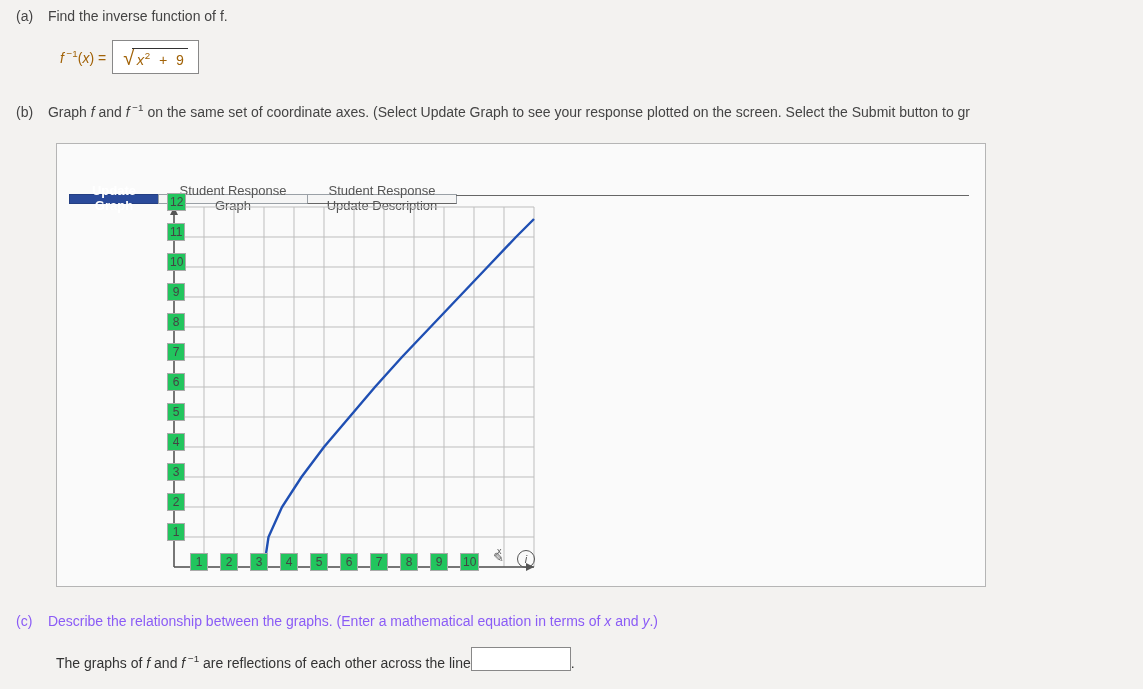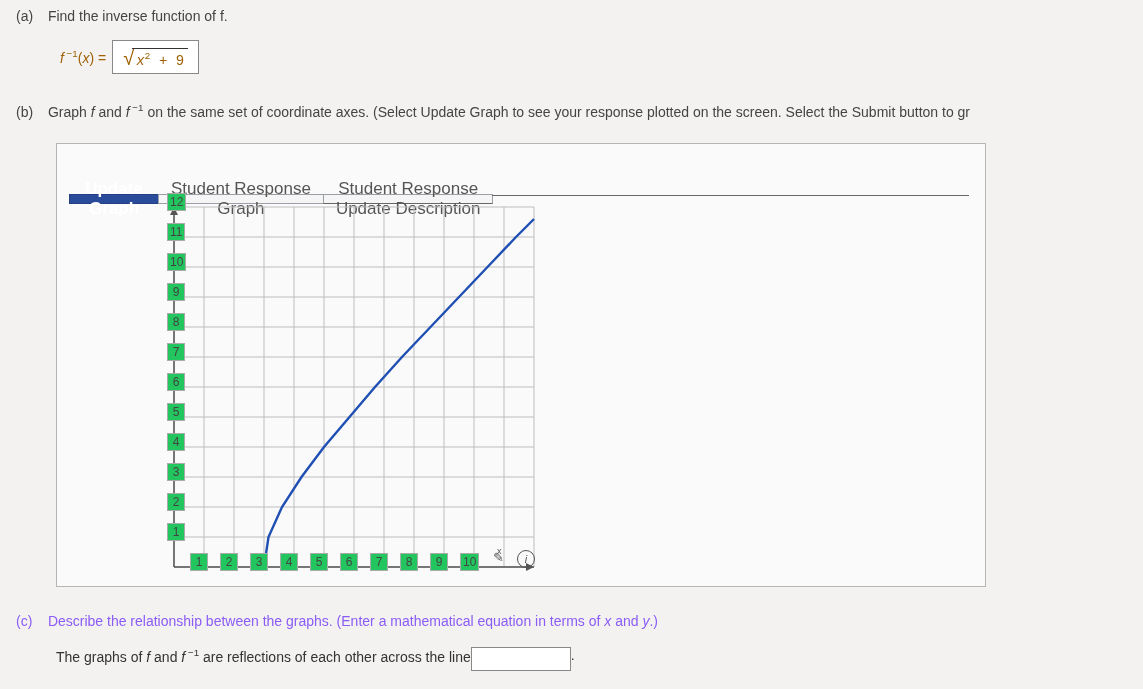--- a/index.html
+++ b/index.html
@@ -48,21 +48,21 @@
   .tab-row {
     display: flex;
     align-items: stretch;
     padding: 10px 12px 0 12px;
     height: 52px;
   }
   .tab {
     border: 1px solid #9aa0a6;
     background: #f5f5f5;
     color: #555;
-    font-size: 17px;
+    font-size: 13px;
     text-align: center;
     display: flex;
     flex-direction: column;
     justify-content: center;
     padding: 4px 12px;
     min-width: 150px;
     line-height: 1.15;
     margin-top: 40px;
   }
   .tab.update {
@@ -108,21 +108,21 @@
     line-height: 16px;
     font-style: italic;
   }
   .tool-icon {
     position: absolute;
     font-size: 13px;
     color: #555;
   }
 
   .part-c { margin-top: 26px; color:#8b5cf6;}
-  .line-c2 { margin: 18px 0 0 40px; display:flex; align-items:flex-start; gap:0; flex-wrap:wrap;}
+  .line-c2 { margin: 18px 0 0 40px; display:flex; align-items:flex-end; gap:0; flex-wrap:wrap;}
   .answer-box {
     border: 1px solid #888;
     background: #fff;
     display: inline-block;
     width: 100px;
     height: 24px;
     vertical-align: middle;
   }
 </style>
 </head>

